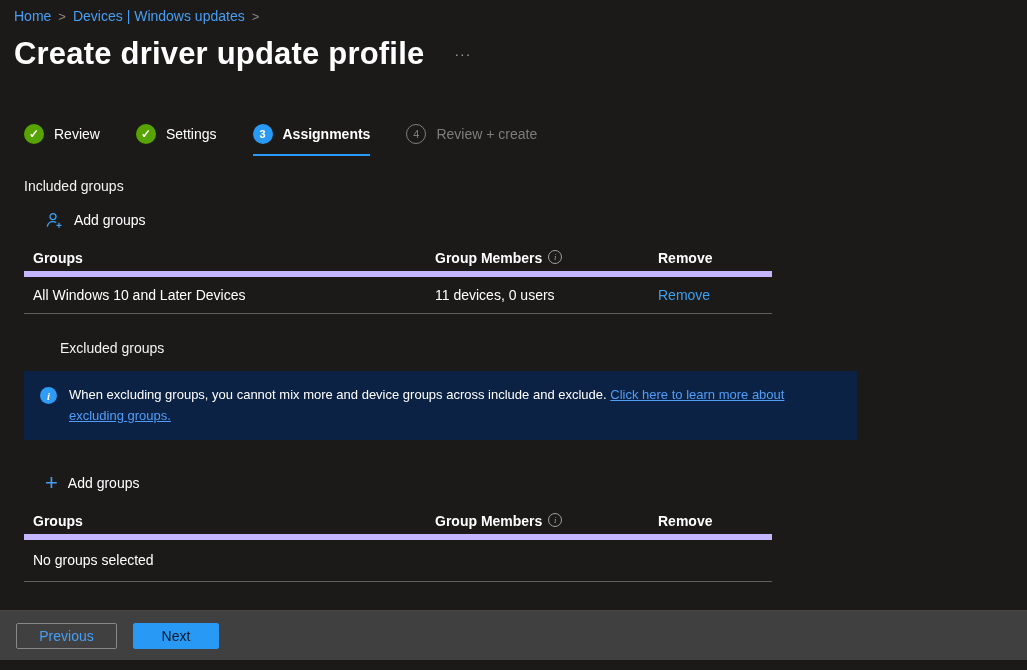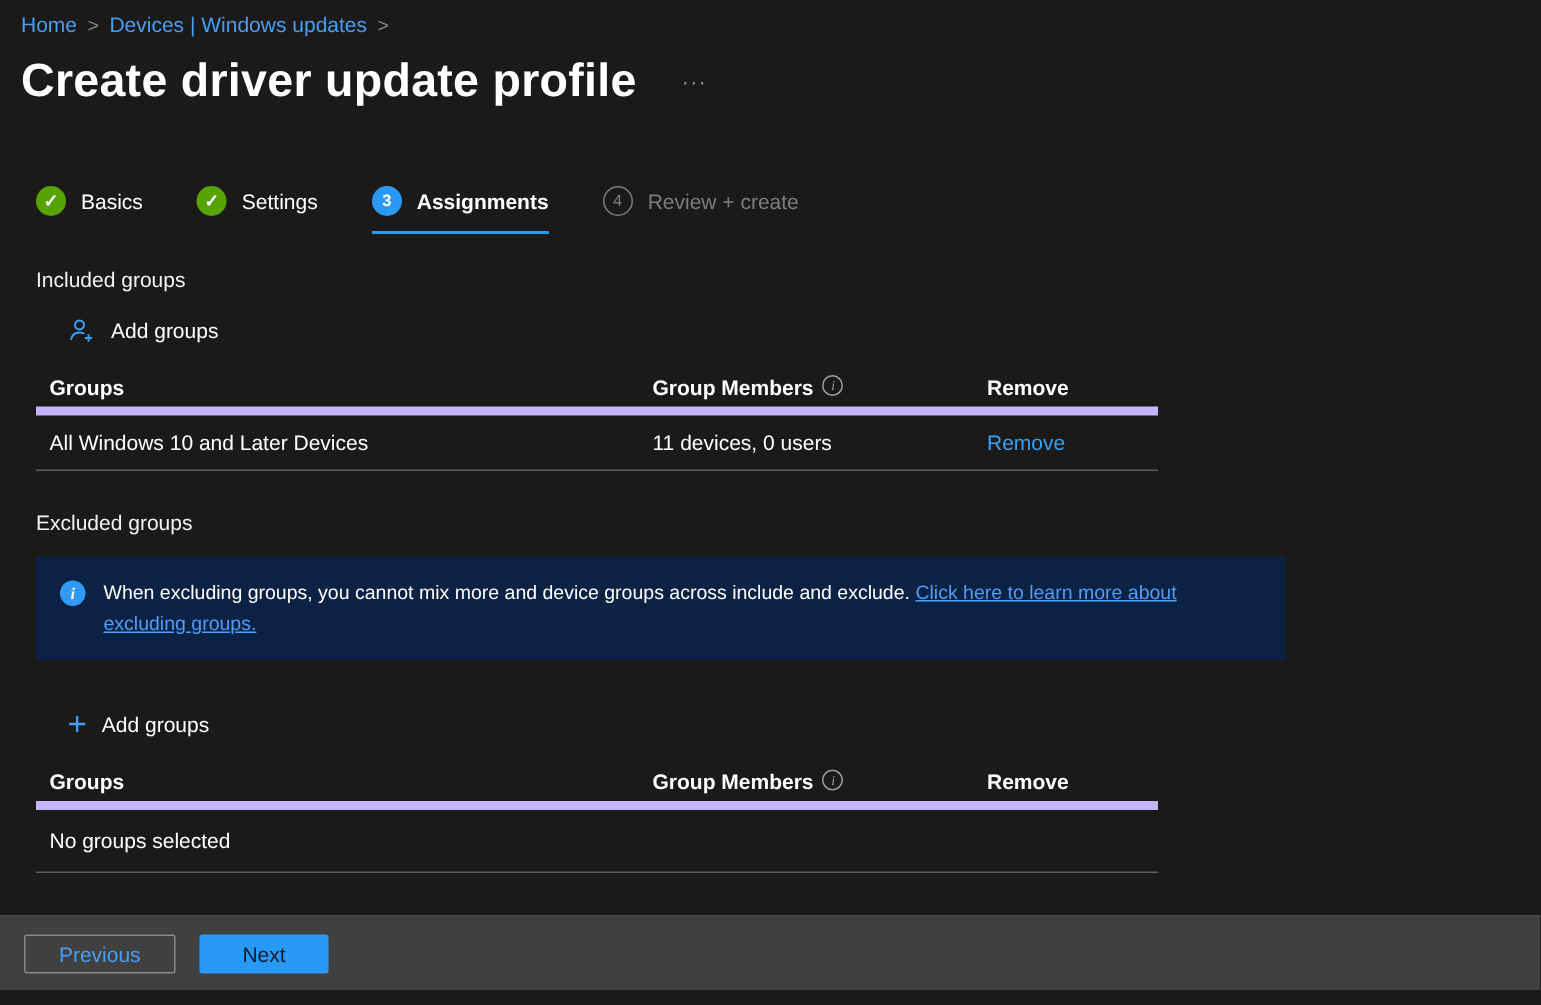--- a/index.html
+++ b/index.html
@@ -43,21 +43,21 @@
     width: 20px; height: 20px; border-radius: 50%;
     display: flex; align-items: center; justify-content: center;
     font-size: 11px; flex: 0 0 auto;
   }
   .step-circle.done { background: #57a300; color: #ffffff; font-size: 12px; font-weight: bold; }
   .step-circle.current { background: #2899f5; color: #ffffff; font-weight: bold; }
   .step-circle.pending { background: transparent; border: 1px solid #7f7d7b; color: #7f7d7b; }
   
   .section-heading { padding-left: 24px; font-size: 14px; color: #f3f2f1; }
   .heading-included { margin-top: 22px; }
-  .heading-excluded { margin-top: 26px; }
+  .heading-excluded { margin-top: 26px; margin-left: 36px; }
   
   .add-groups {
     display: flex; align-items: center; gap: 10px;
     margin-left: 45px; margin-top: 15px; height: 22px;
     cursor: pointer; width: max-content;
   }
   .add-groups-2 { margin-top: 32px; }
   .plus-glyph { color: #479ef5; font-size: 22px; font-weight: 300; line-height: 18px; }
   
   .grp-table { margin-left: 24px; margin-top: 14px; width: 748px; }
@@ -128,21 +128,21 @@
 </nav>
 
 <div class="title-row">
   <h1 class="page-title">Create driver update profile</h1>
   <span class="title-more">···</span>
 </div>
 
 <div class="steps">
   <div class="step">
     <span class="step-circle done">✓</span>
-    <span class="step-label">Basics</span>
+    <span class="step-label">Review</span>
   </div>
   <div class="step">
     <span class="step-circle done">✓</span>
     <span class="step-label">Settings</span>
   </div>
   <div class="step active">
     <span class="step-circle current">3</span>
     <span class="step-label">Assignments</span>
   </div>
   <div class="step upcoming">

